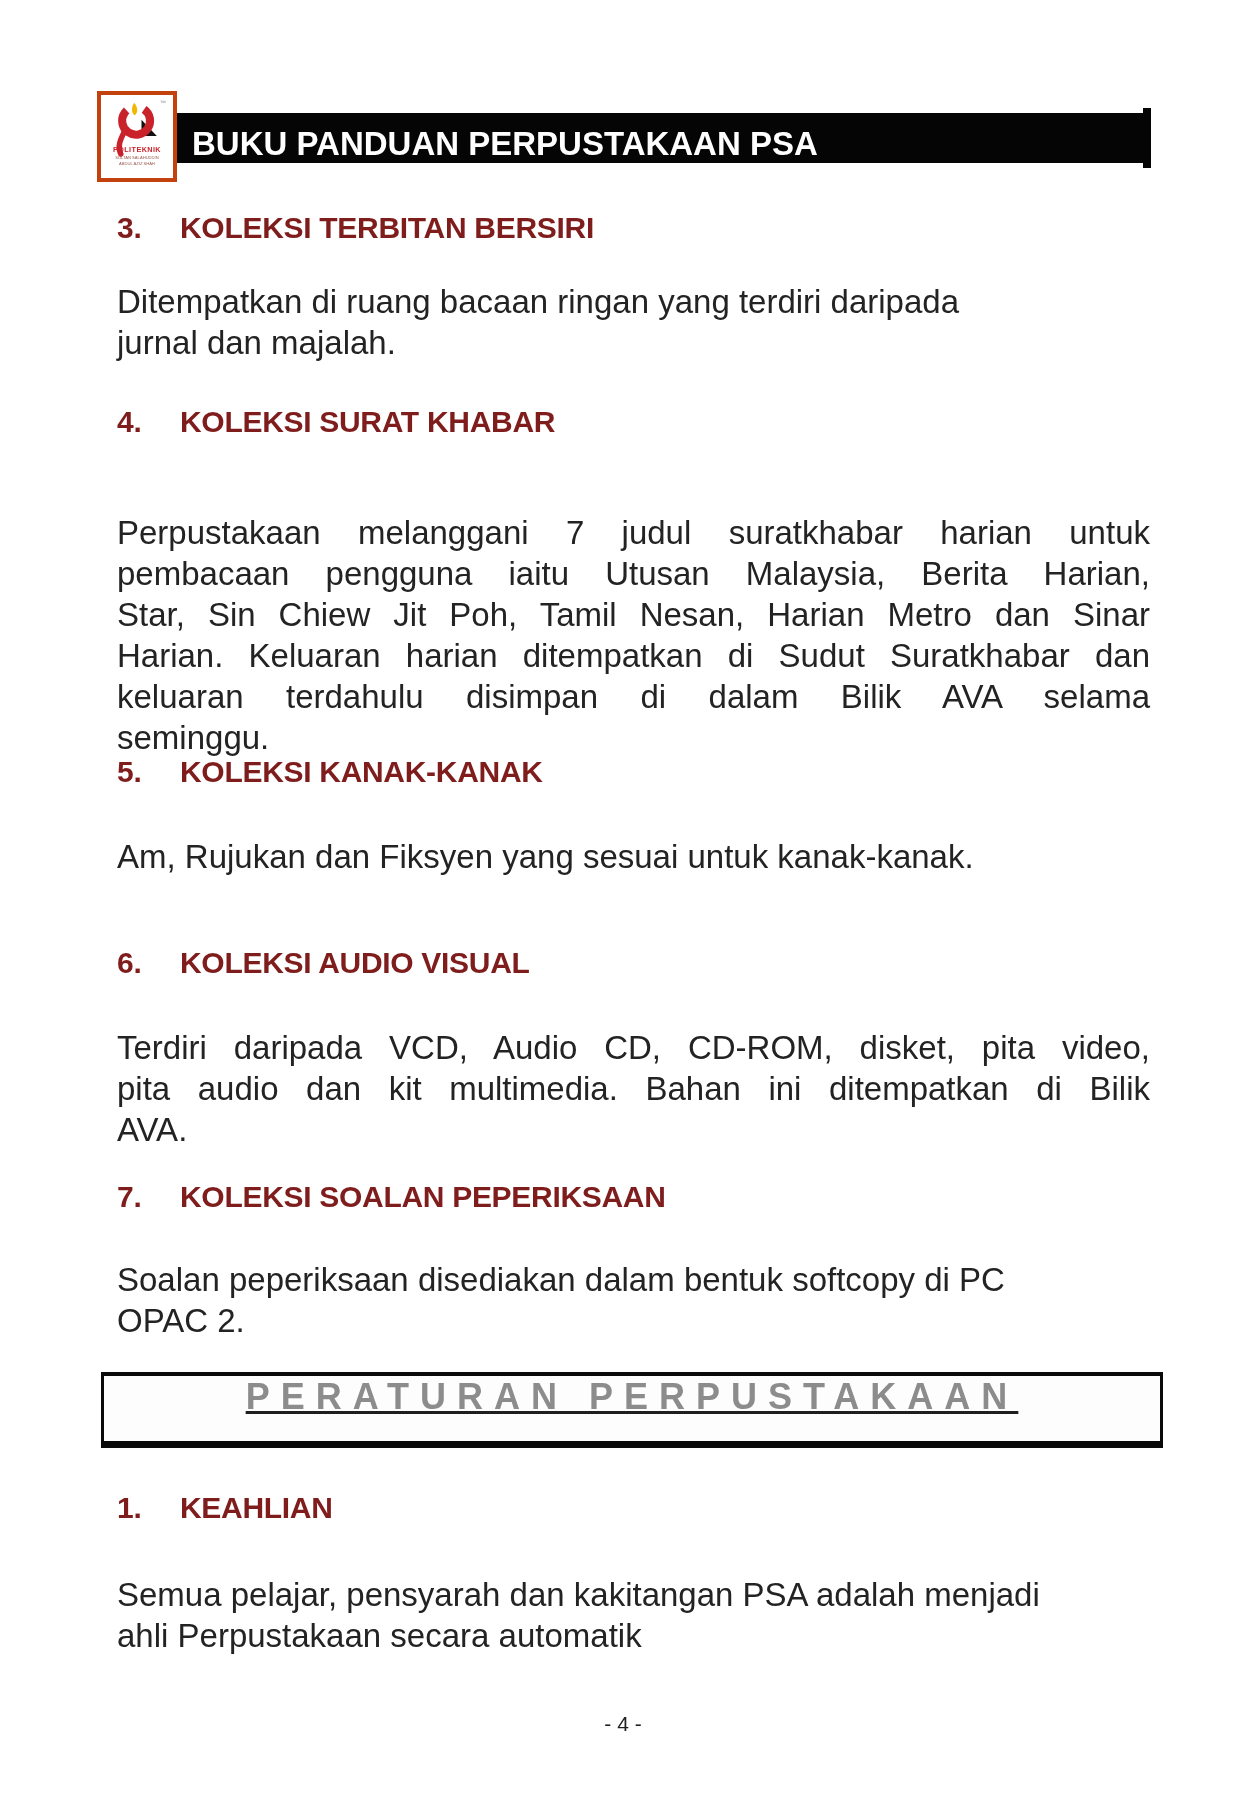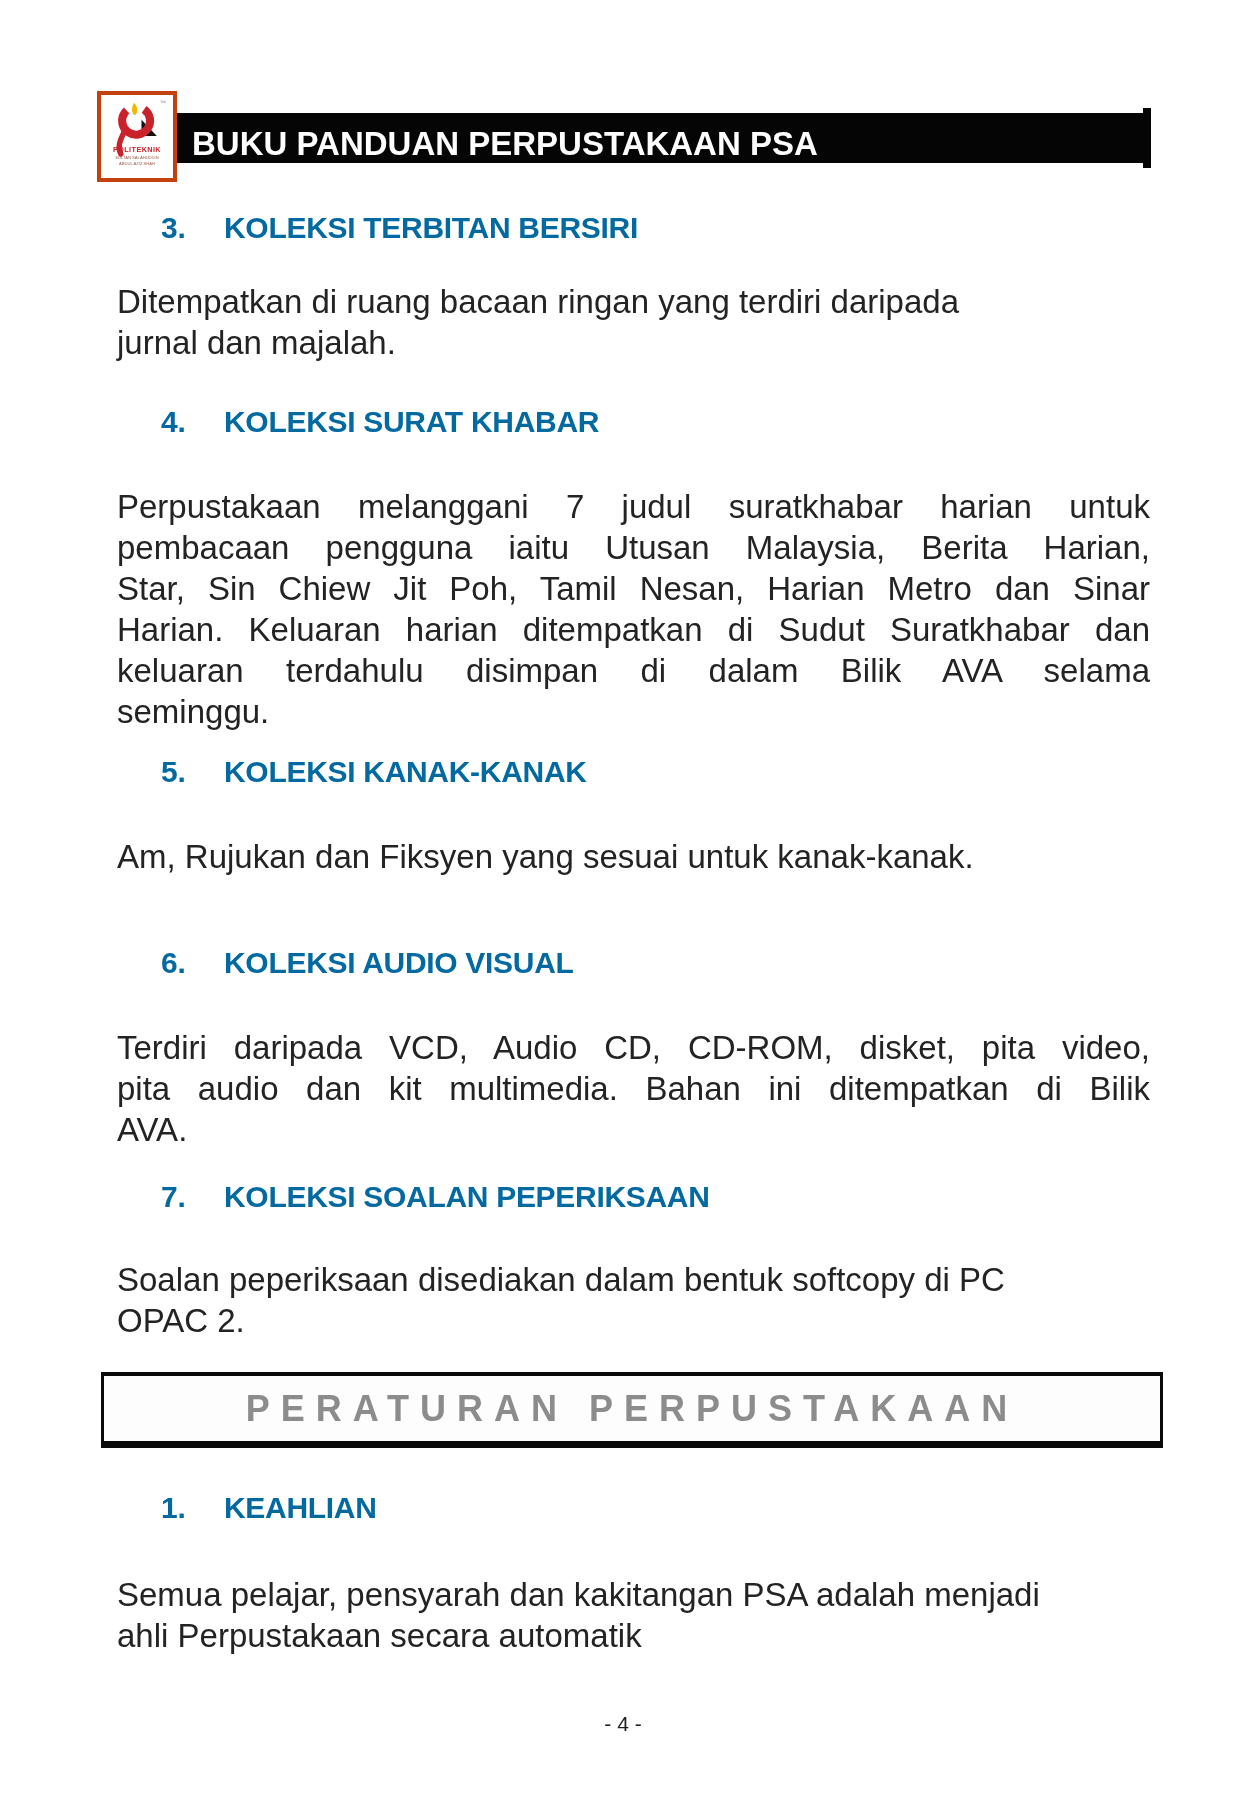--- a/index.html
+++ b/index.html
@@ -47,24 +47,23 @@
   }
   .logo-box svg{display:block;width:100%;height:100%;}
 
   
   .hsec{
     position:absolute;
     left:117px;
     width:1040px;
     font-size:30px;
     font-weight:bold;
-    color:#0369a1;
+    color:#7f1d1d;
     letter-spacing:-0.3px;
     white-space:nowrap;
-    margin-left:44px;
   }
   .hsec .num{display:inline-block;width:63px;}
 
   
   .para{
     position:absolute;
     left:117px;
     width:1033px;
     font-size:33px;
     line-height:41px;
@@ -81,21 +80,21 @@
   
   .rules-banner{
     position:absolute;
     left:101px; top:1372px;
     width:1062px; height:76px;
     box-sizing:border-box;
     background:#fdfdfd;
     border:3px solid #0a0a0a;
     border-top-width:4px;
     border-bottom-width:7px;
-    display:flex; align-items:center; justify-content:center;
+    display:flex; align-items:flex-start; justify-content:center;text-decoration:underline;
   }
   .rules-banner-title{
     font-size:36px;
     font-weight:bold;
     color:#8c8c8c;
     letter-spacing:11px;
     white-space:nowrap;
   }
 
   
@@ -141,21 +140,21 @@
     <span class="num">3.</span><span>KOLEKSI TERBITAN BERSIRI</span>
   </div>
   <div class="para" style="top:281px">
       <div class="line">Ditempatkan di ruang bacaan ringan yang terdiri daripada</div>
       <div class="line">jurnal dan majalah.</div>
     </div>
 
   <div class="hsec" style="top:405px">
     <span class="num">4.</span><span>KOLEKSI SURAT KHABAR</span>
   </div>
-  <div class="para" style="top:486px">
+  <div class="para" style="top:512px">
       <div class="line just">Perpustakaan melanggani 7 judul suratkhabar harian untuk</div>
       <div class="line just">pembacaan pengguna iaitu Utusan Malaysia, Berita Harian,</div>
       <div class="line just">Star, Sin Chiew Jit Poh, Tamil Nesan, Harian Metro dan Sinar</div>
       <div class="line just">Harian. Keluaran harian ditempatkan di Sudut Suratkhabar dan</div>
       <div class="line just">keluaran terdahulu disimpan di dalam Bilik AVA selama</div>
       <div class="line">seminggu.</div>
     </div>
 
   <div class="hsec" style="top:755px">
     <span class="num">5.</span><span>KOLEKSI KANAK-KANAK</span>

